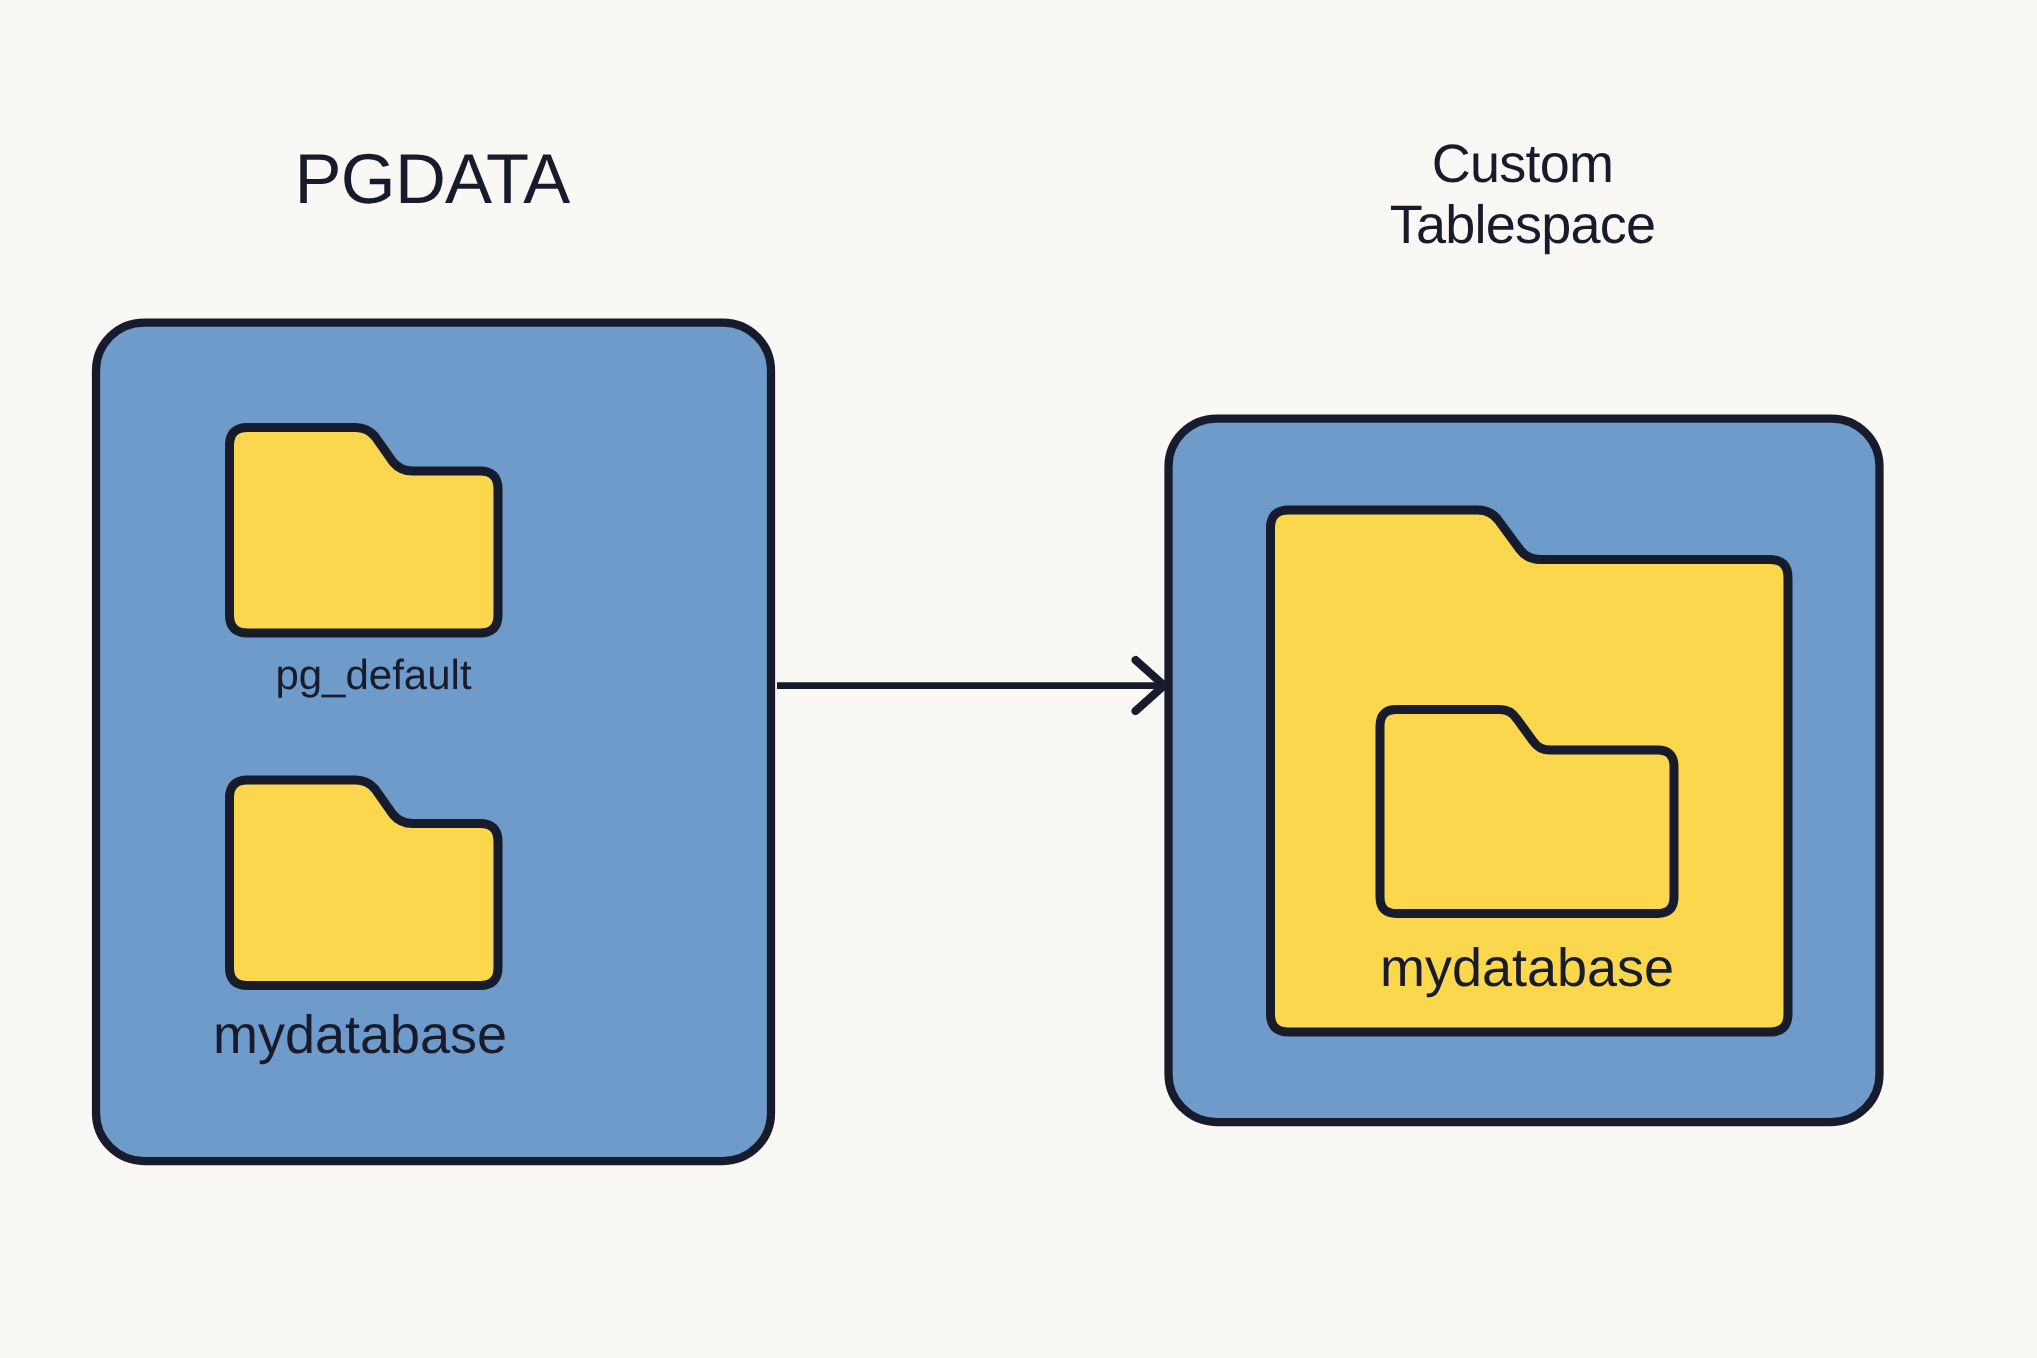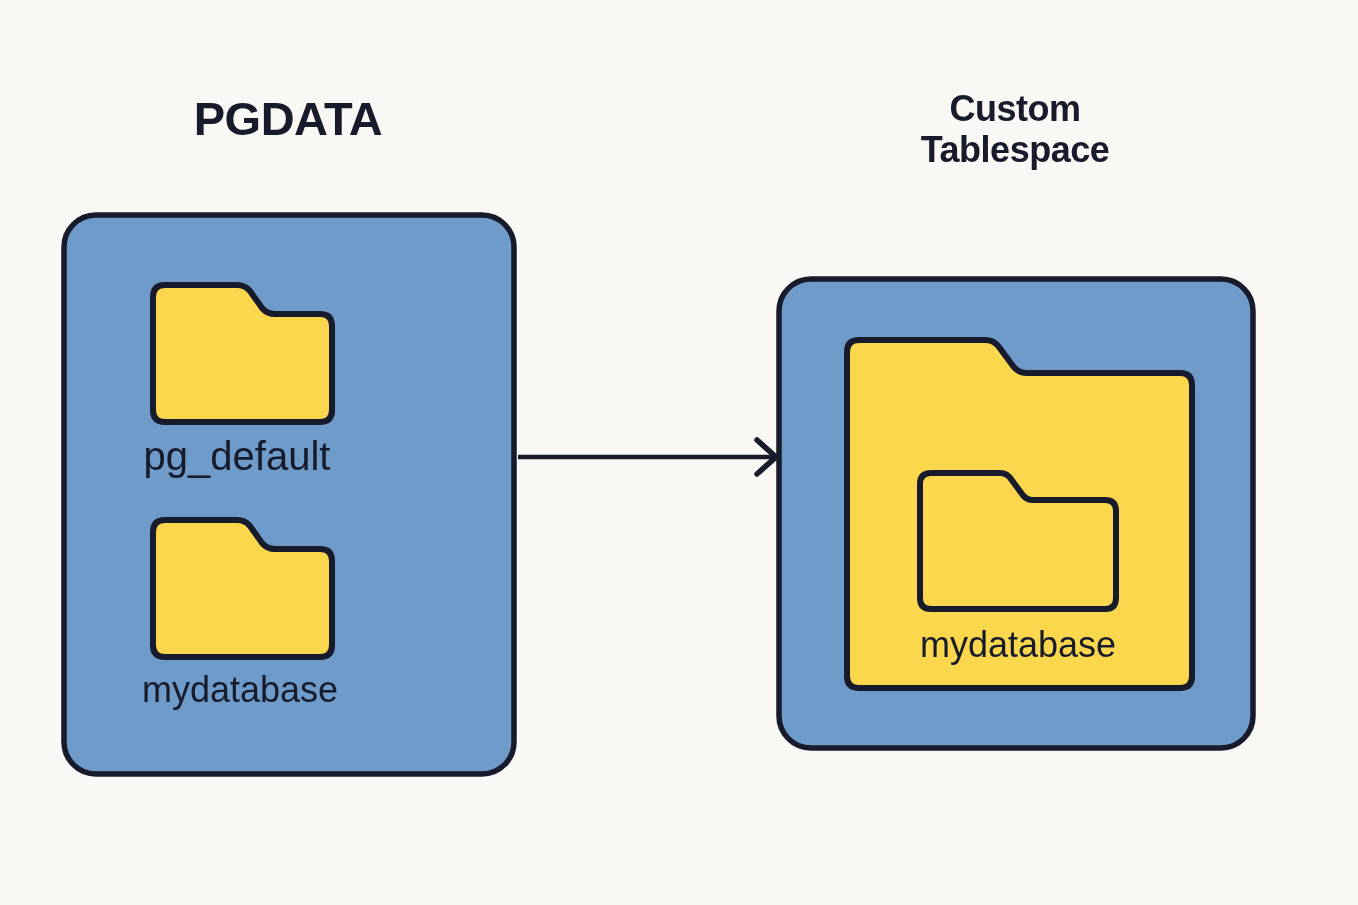--- a/index.html
+++ b/index.html
@@ -23,21 +23,21 @@
     position: absolute;
     left: 0;
     top: 0;
     width: 1358px;
     height: 905px;
   }
   
   .title {
     position: absolute;
     text-align: center;
-    font-weight: 700;
+    font-weight: 400;
     color: #171b2b;
     letter-spacing: -0.5px;
     line-height: 1.14;
     white-space: pre-line;
   }
   #title-pgdata {
     left: 88px;
     top: 92px;
     width: 400px;
     font-size: 47px;
@@ -50,24 +50,24 @@
   }
   
   .folder-label {
     position: absolute;
     text-align: center;
     color: #171b2b;
     font-weight: 400;
     white-space: nowrap;
   }
   #label-pg-default {
-    left: 77px;
+    left: 89px;
     top: 434px;
     width: 320px;
-    font-size: 40px;
+    font-size: 28px;
   }
   #label-mydatabase-left {
     left: 80px;
     top: 669px;
     width: 320px;
     font-size: 36px;
   }
   #label-my-custom-ts {
     left: 843px;
     top: 398px;

